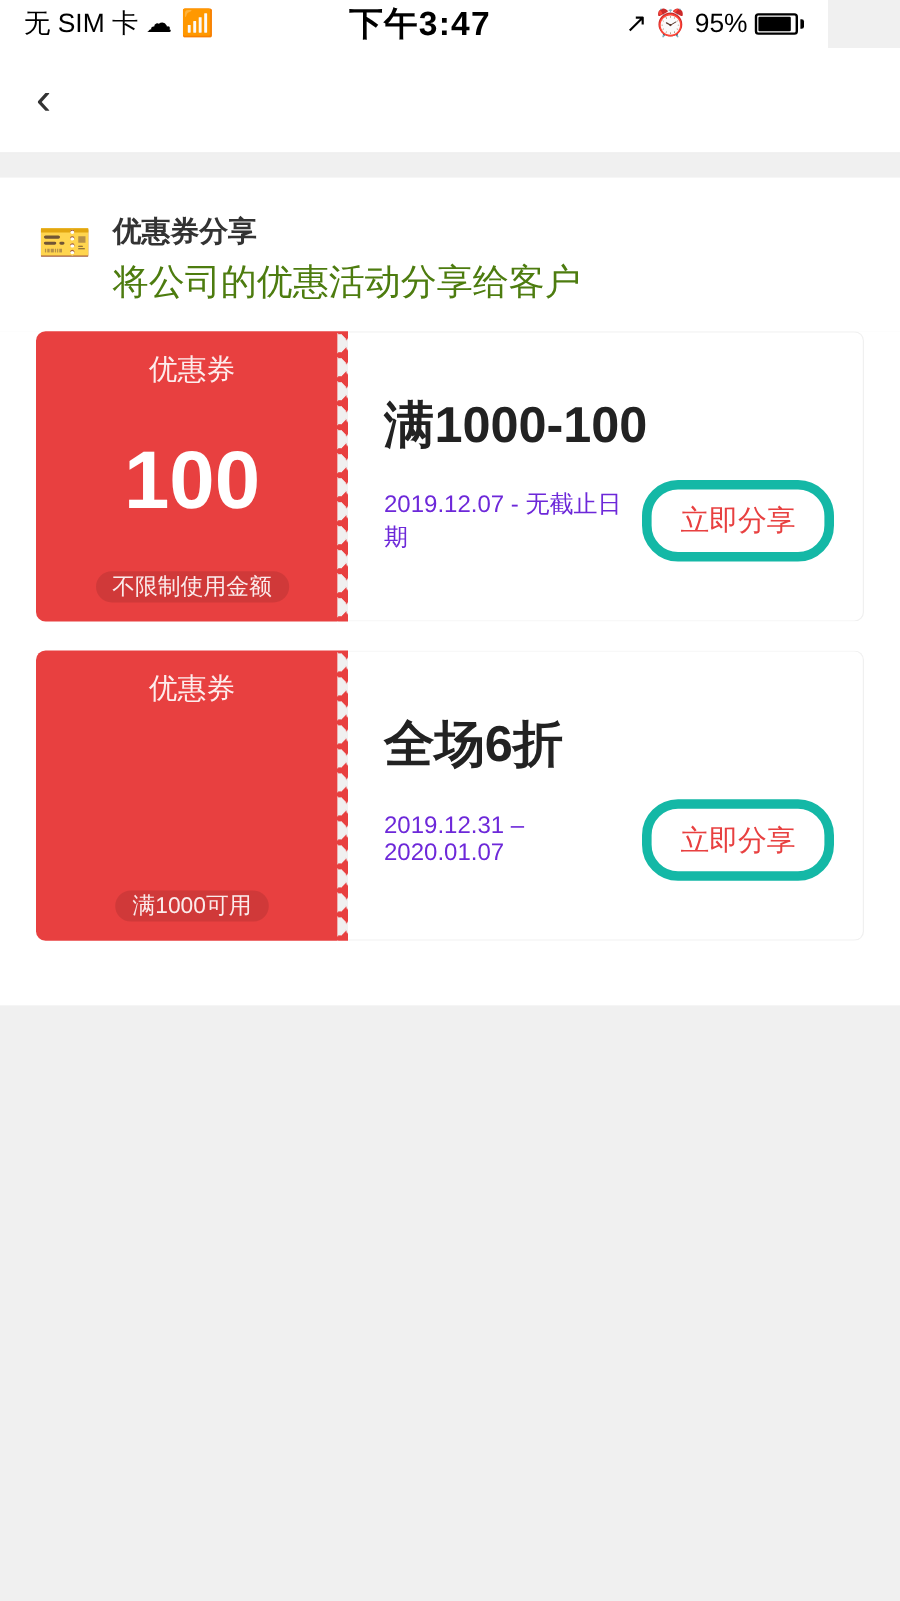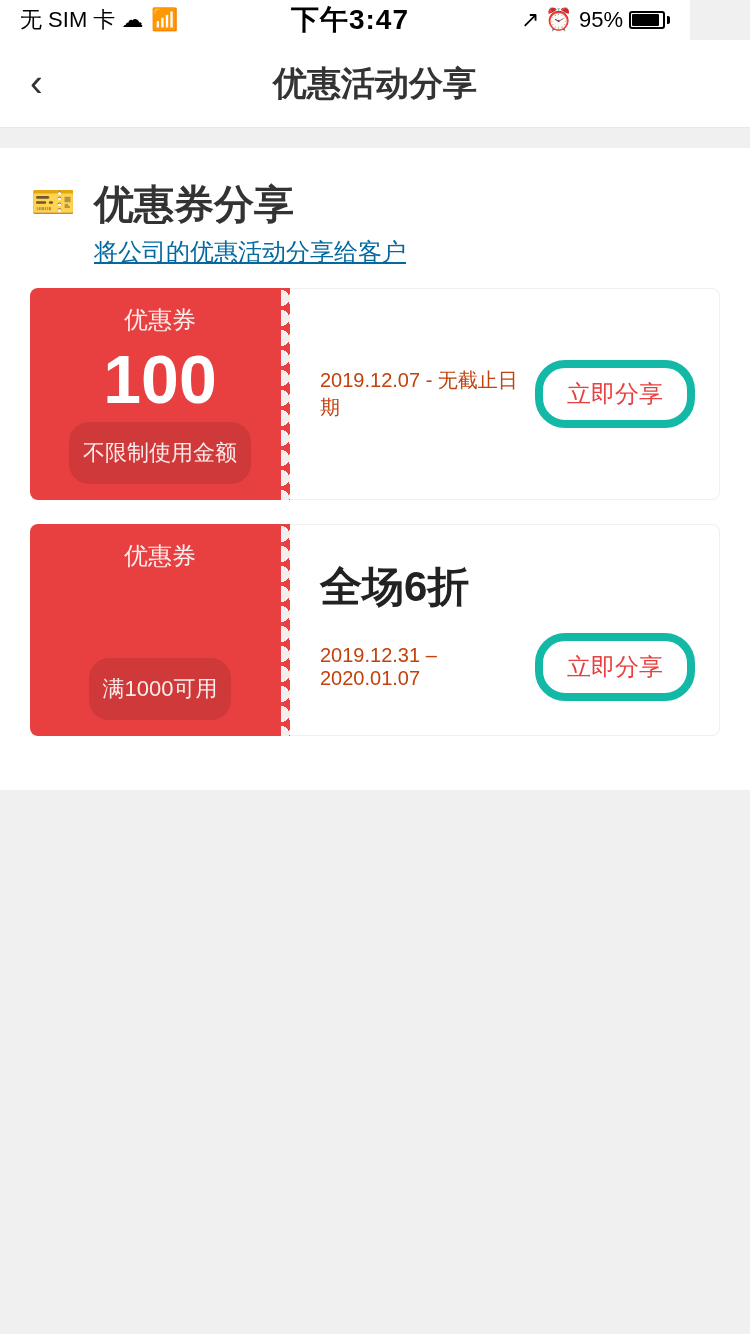--- a/index.html
+++ b/index.html
@@ -111,43 +111,42 @@
     .section-icon {
       width: 48px;
       height: 48px;
       display: flex;
       align-items: center;
       justify-content: center;
       font-size: 36px;
     }
     .section-text {}
     .section-title {
-      font-size: 40px;
+      font-size: 24px;
       font-weight: 600;
       color: #333;
       line-height: 1.3;
     }
     .section-subtitle {
-      font-size: 24px;
-      color: #0369a1;
+      font-size: 30px;
+      color: #4d7c0f;
       margin-top: 6px;
-      text-decoration: underline;
     }
 
     
     .coupon-list {
       background: #fff;
       padding: 0 30px 30px 30px;
     }
 
     
     .coupon-card {
       display: flex;
       width: 100%;
-      height: 212px;
+      height: 242px;
       margin-bottom: 24px;
       border-radius: 1px;
       overflow: visible;
       position: relative;
     }
 
     
     .coupon-left {
       width: 260px;
       background: #e84040;
@@ -179,24 +178,24 @@
       color: rgba(255,255,255,0.9);
       font-weight: 400;
     }
     .coupon-amount {
       font-size: 68px;
       font-weight: 700;
       color: #fff;
       line-height: 1;
     }
     .coupon-condition {
-      font-size: 22px;
+      font-size: 19px;
       color: rgba(255,255,255,0.9);
       background: rgba(0,0,0,0.1);
-      padding: 16px 14px;
+      padding: 0 14px;
       border-radius: 20px;
     }
 
     
     .coupon-right {
       flex: 1;
       background: #fff;
       border-radius: 0 8px 8px 0;
       display: flex;
       flex-direction: column;
@@ -212,21 +211,21 @@
       color: #222;
       margin-bottom: 18px;
     }
     .coupon-footer {
       display: flex;
       align-items: center;
       justify-content: space-between;
     }
     .coupon-date {
       font-size: 20px;
-      color: #c2410c;
+      color: #6d28d9;
     }
     .share-btn {
       border: 8px solid #14b8a6;
       color: #e84040;
       background: #fff;
       border-radius: 30px;
       padding: 10px 24px;
       font-size: 24px;
       cursor: pointer;
       white-space: nowrap;
@@ -269,21 +268,20 @@
       <span class="battery-body">
         <span class="battery-fill"></span>
       </span>
       <span class="battery-tip"></span>
     </span>
   </div>
 </div>
 
 <div class="nav-bar">
   <div class="nav-back">‹</div>
-  <div class="nav-title">优惠活动分享</div>
 </div>
 
 <div class="section-gap"></div>
 
 <div class="section-header">
   <div class="section-icon">🎫</div>
   <div class="section-text">
     <div class="section-title">优惠券分享</div>
     <div class="section-subtitle">将公司的优惠活动分享给客户</div>
   </div>
@@ -291,20 +289,21 @@
 
 <div class="coupon-list">
 
   <div class="coupon-card">
     <div class="coupon-left">
       <div class="coupon-label">优惠券</div>
       <div class="coupon-amount">100</div>
       <div class="coupon-condition">不限制使用金额</div>
     </div>
     <div class="coupon-right">
+      <div class="coupon-name">满1000-100</div>
       <div class="coupon-footer">
         <span class="coupon-date">2019.12.07 - 无截止日期</span>
         <button class="share-btn">立即分享</button>
       </div>
     </div>
   </div>
 
   <div class="coupon-card">
     <div class="coupon-left">
       <div class="coupon-label">优惠券</div>

